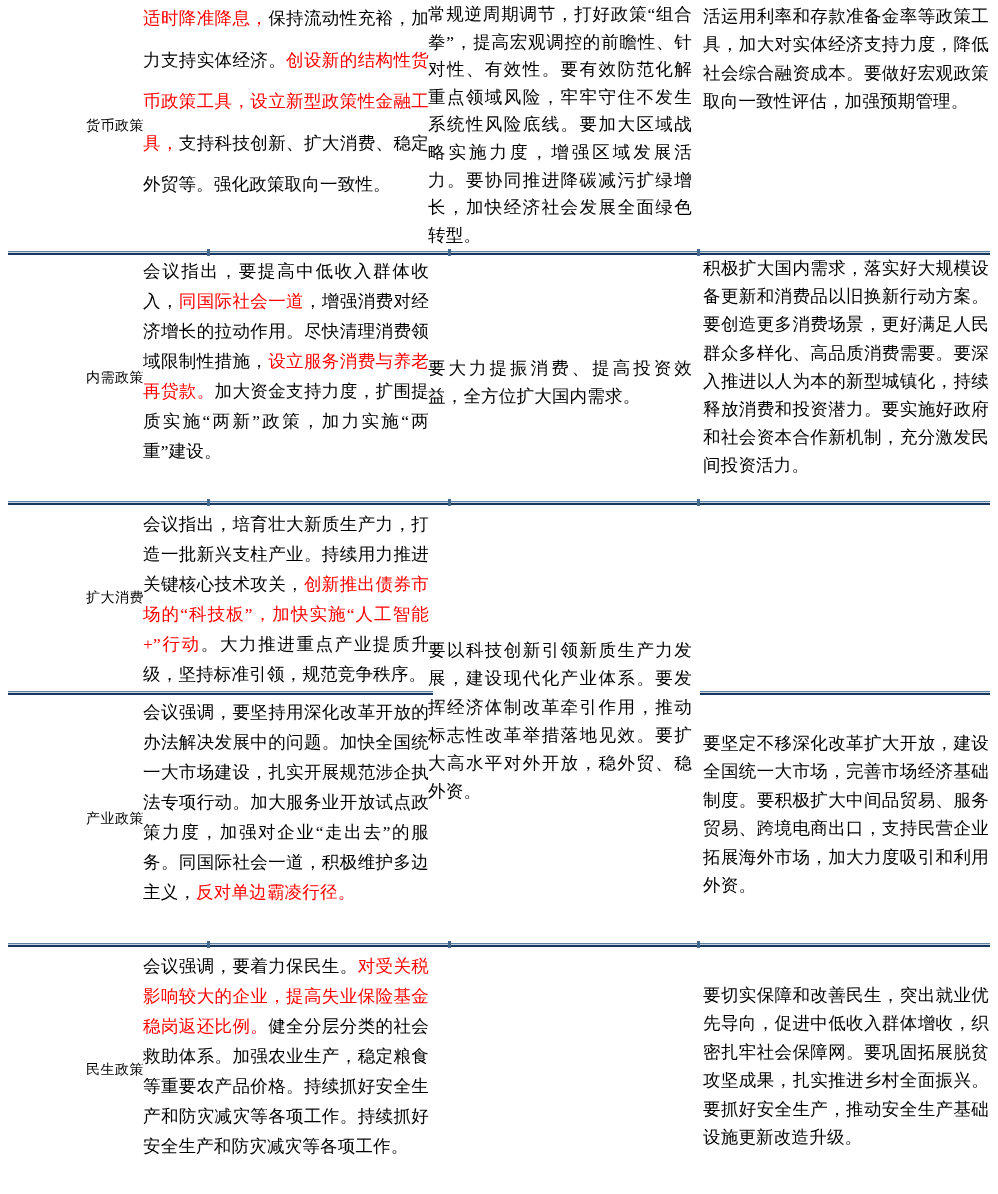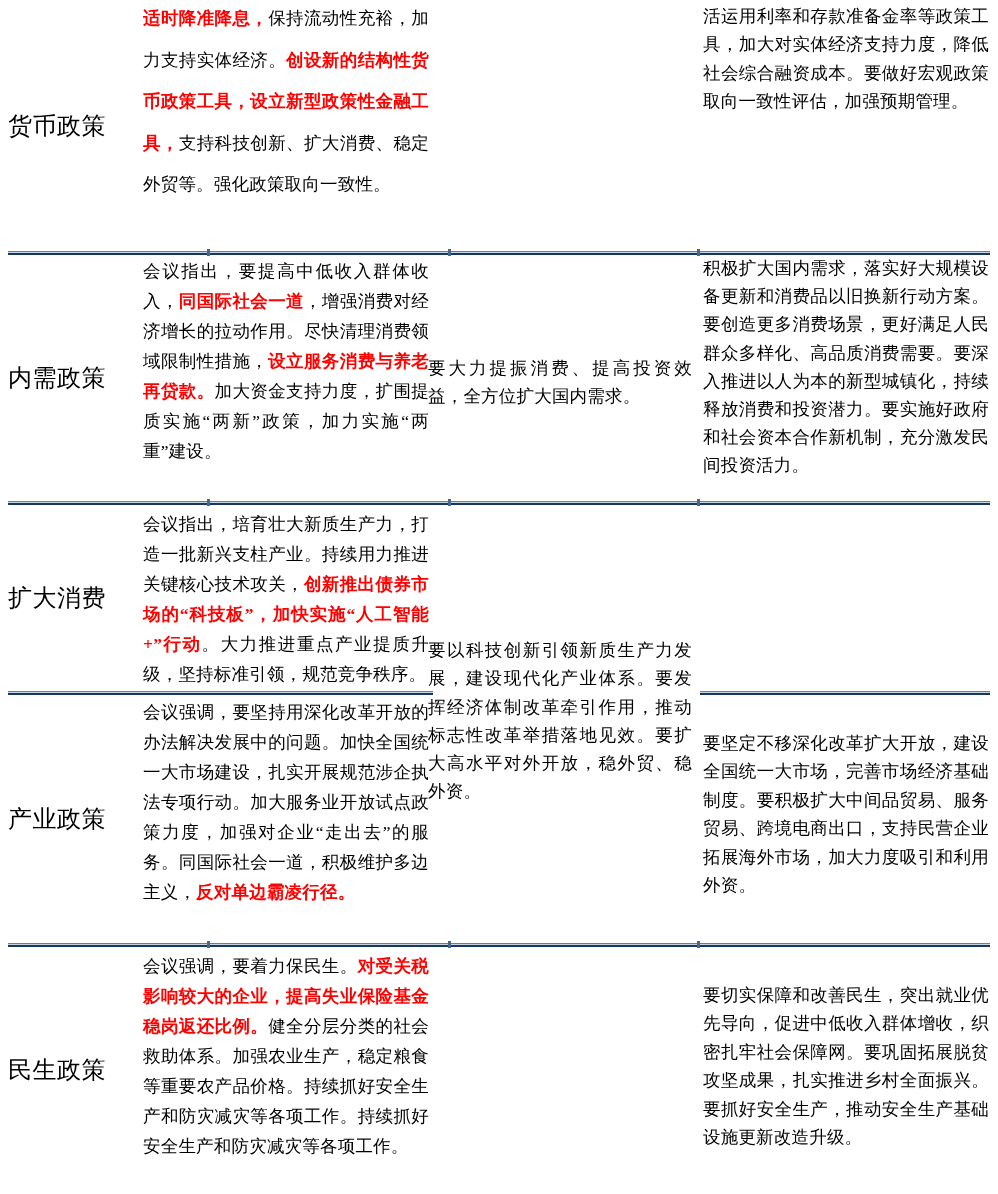--- a/index.html
+++ b/index.html
@@ -14,35 +14,35 @@
     position:relative;
     width:998px;height:1194px;
     background:#ffffff;
     overflow:hidden;
     font-family:"Liberation Serif","DejaVu Serif",serif;
     color:var(--ink);
   }
   .cat{
     position:absolute;
     left:8px;width:136px;
-    text-align:left;
-    font-size:24px;
+    text-align:right;
+    font-size:14px;
     line-height:28px;
     letter-spacing:0.5px;
     white-space:nowrap;
   }
   .cell{
     position:absolute;
     font-size:17.5px;
     text-align:justify;
     text-justify:inter-ideograph;
     letter-spacing:0.2px;
   }
   .cell p{margin:0;padding:0;}
-  .hl{color:var(--red);font-weight:bold;}
+  .hl{color:var(--red);font-weight:normal;}
   .div-line{
     position:absolute;height:4px;
     background:linear-gradient(to bottom,
       var(--line-mid) 0%,var(--line-mid) 26%,
       var(--line-light) 26%,var(--line-light) 52%,
       var(--line-dark) 52%,var(--line-dark) 100%);
   }
   .tick{
     position:absolute;top:-2px;width:3px;height:7px;
     background:#44678c;
@@ -54,20 +54,23 @@
 <div class="doc">
 
   <div class="cat" style="top:112px">货币政策</div>
   <div class="cat" style="top:364px">内需政策</div>
   <div class="cat" style="top:584px">扩大消费</div>
   <div class="cat" style="top:805px">产业政策</div>
   <div class="cat" style="top:1056px">民生政策</div>
 
   <div class="cell" style="left:143px;top:-2px;width:286px;line-height:41.5px">
       <p><span class="hl">适时降准降息，</span><span>保持流动性充裕，加力支持实体经济。</span><span class="hl">创设新的结构性货币政策工具，设立新型政策性金融工具，</span><span>支持科技创新、扩大消费、稳定外贸等。强化政策取向一致性。</span></p>
+    </div>
+  <div class="cell" style="left:428px;top:1px;width:264px;line-height:27.6px">
+      <p><span>常规逆周期调节，打好政策“组合拳”，提高宏观调控的前瞻性、针对性、有效性。要有效防范化解重点领域风险，牢牢守住不发生系统性风险底线。要加大区域战略实施力度，增强区域发展活力。要协同推进降碳减污扩绿增长，加快经济社会发展全面绿色转型。</span></p>
     </div>
   <div class="cell" style="left:703px;top:2px;width:286px;line-height:28.4px">
       <p><span>活运用利率和存款准备金率等政策工具，加大对实体经济支持力度，降低社会综合融资成本。要做好宏观政策取向一致性评估，加强预期管理。</span></p>
     </div>
 
   <div class="div-line" style="top:251px;left:8px;width:982px">
     <span class="tick" style="left:199px"></span>
     <span class="tick" style="left:440px"></span>
     <span class="tick" style="left:689px"></span>
   </div>

